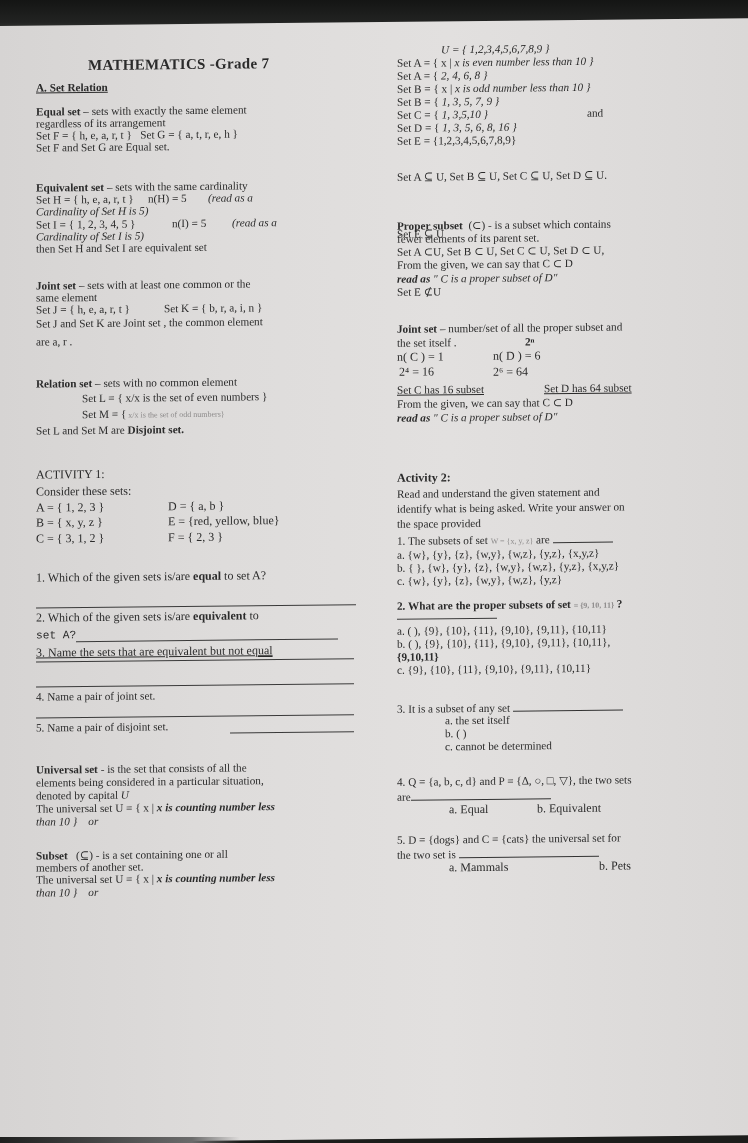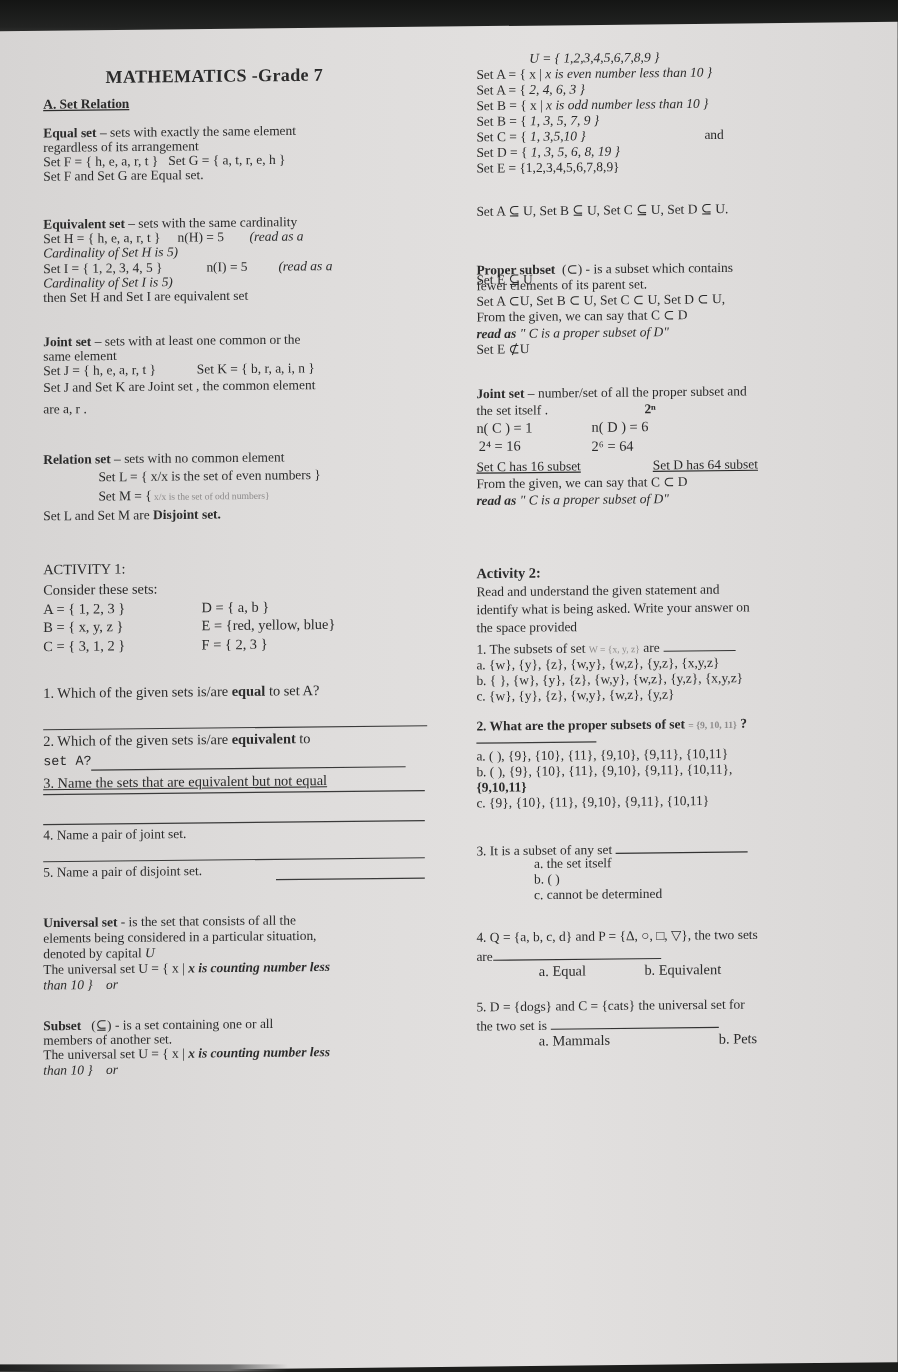--- a/index.html
+++ b/index.html
@@ -127,47 +127,47 @@
     </div>
     <div class="abs i" style="left:0;top:861px;">
       <span>than 10 }</span>&nbsp;&nbsp;&nbsp;&nbsp;<span>or</span>
     </div>
   </div>
 
   <div class="col right">
     <div class="abs i" style="left:44px;top:22px;">U = { 1,2,3,4,5,6,7,8,9 }</div>
 
     <div class="abs" style="left:0;top:35px;"><span>Set A = { x | </span><span class="i">x is even number less than 10 }</span></div>
-    <div class="abs" style="left:0;top:48px;"><span>Set A = { </span><span class="i">2, 4, 6, 3 }</span></div>
+    <div class="abs" style="left:0;top:48px;"><span>Set A = { </span><span class="i">2, 4, 6, 8 }</span></div>
     <div class="abs" style="left:0;top:61px;"><span>Set B = { x | </span><span class="i">x is odd number less than 10 }</span></div>
     <div class="abs" style="left:0;top:74px;"><span>Set B  = { </span><span class="i">1, 3, 5, 7, 9 }</span></div>
     <div class="abs" style="left:0;top:87px;"><span>Set C = { </span><span class="i">1, 3,5,10 }</span></div>
     <div class="abs" style="left:190px;top:87px;">and</div>
-    <div class="abs" style="left:0;top:100px;"><span>Set D = { </span><span class="i">1, 3, 5, 6, 8, 19 }</span></div>
+    <div class="abs" style="left:0;top:100px;"><span>Set D = { </span><span class="i">1, 3, 5, 6, 8, 16 }</span></div>
     <div class="abs" style="left:0;top:113px;">Set E = {1,2,3,4,5,6,7,8,9}</div>
 
     <div class="abs" style="left:0;top:149px;">Set A ⊆ U, Set B ⊆ U, Set C ⊆ U, Set D ⊆ U.</div>
     <div class="abs" style="left:0;top:162px;margin-top:44px;">Set E ⊆ U</div>
 
     <div class="abs" style="left:0;top:198px;">
       <span class="b">Proper subset</span>&nbsp;&nbsp;<span>(⊂)</span><span> -  is a subset which contains</span>
     </div>
     <div class="abs" style="left:0;top:211px;">fewer elements of its parent set.</div>
     <div class="abs" style="left:0;top:224px;">Set A ⊂U, Set B ⊂  U, Set C ⊂ U, Set D ⊂  U,</div>
     <div class="abs" style="left:0;top:237px;">From the given, we can say that  C ⊂ D</div>
     <div class="abs i" style="left:0;top:251px;">
       <span class="b">read as</span><span>  "  C  is a proper subset of D"</span>
     </div>
     <div class="abs" style="left:0;top:264px;">Set E ⊄U</div>
 
     <div class="abs" style="left:0;top:301px;">
       <span class="b">Joint set</span><span> – number/set of all the proper subset and</span>
     </div>
     <div class="abs" style="left:0;top:315px;">the set itself .</div>
-    <div class="abs b" style="left:140px;top:315px;">2ⁿ</div>
+    <div class="abs b" style="left:128px;top:315px;">2ⁿ</div>
     <div class="abs sub" style="left:0;top:329px;">n( C ) = 1</div>
     <div class="abs sub" style="left:96px;top:329px;">n( D ) =  6</div>
     <div class="abs sub" style="left:2px;top:344px;text-align:center;">2⁴ = 16</div>
     <div class="abs sub" style="left:96px;top:345px;">2⁶ = 64</div>
     <div class="abs u" style="left:0;top:362px;">Set C  has 16 subset</div>
     <div class="abs u" style="left:147px;top:362px;">Set D has 64 subset</div>
     <div class="abs" style="left:0;top:376px;">From the given, we can say that  C ⊂ D</div>
     <div class="abs i" style="left:0;top:390px;">
       <span class="b">read as</span><span>  "  C  is a proper subset of D"</span>
     </div>

